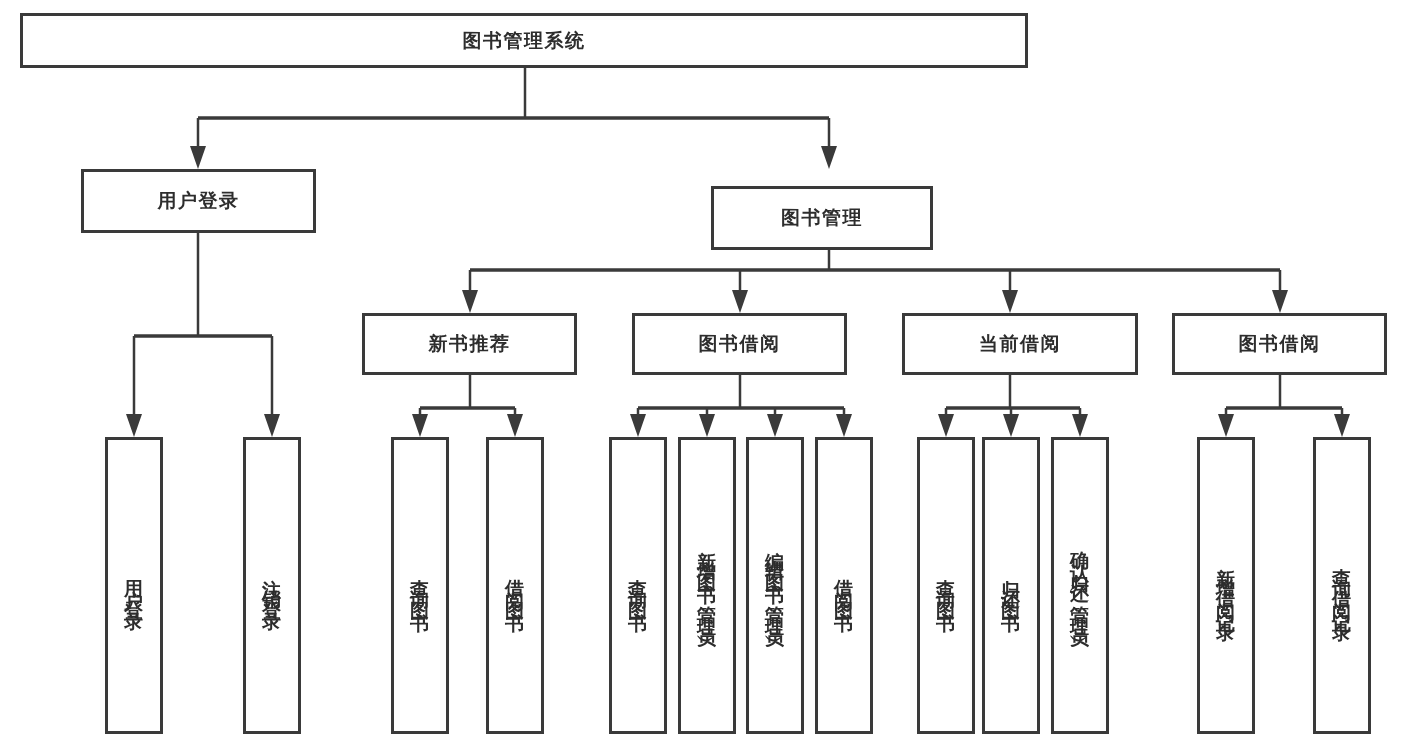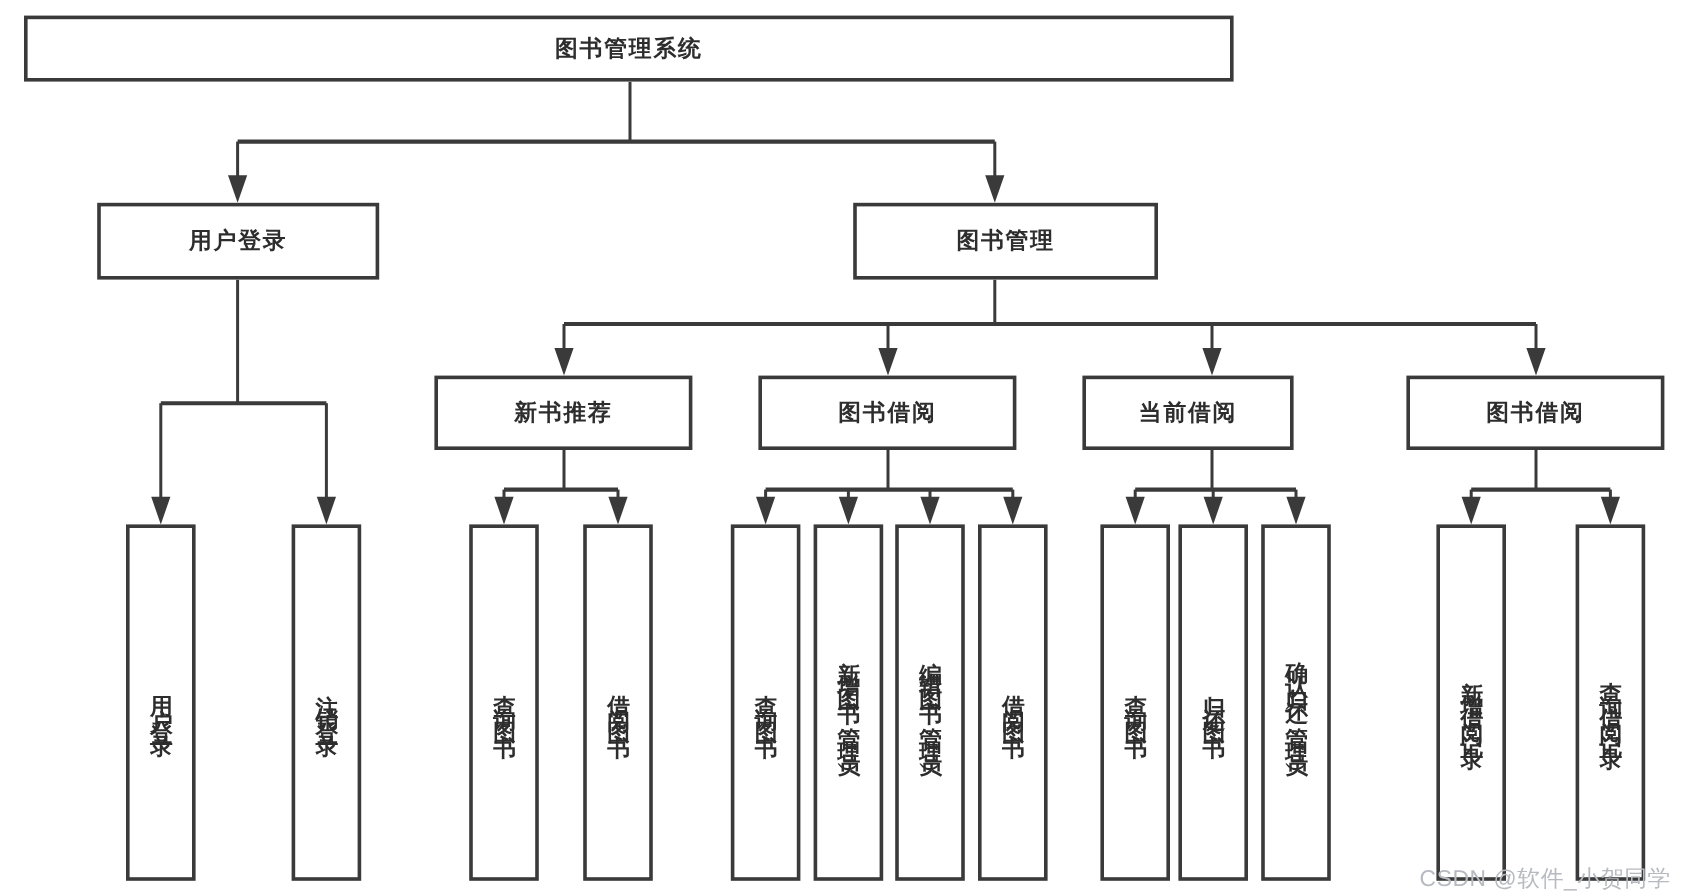--- a/index.html
+++ b/index.html
@@ -123,31 +123,31 @@
     </g>
   </svg>
 
   <div class="node hnode" style="left:20px;top:13px;width:1008px;height:55px;">
     <span class="label">图书管理系统</span>
   </div>
 
   <div class="node hnode" style="left:81px;top:169px;width:235px;height:64px;">
     <span class="label">用户登录</span>
   </div>
-  <div class="node hnode" style="left:711px;top:169px;width:254px;height:64px;">
+  <div class="node hnode" style="left:711px;top:186px;width:222px;height:64px;">
     <span class="label">图书管理</span>
   </div>
 
   <div class="node hnode" style="left:632px;top:313px;width:215px;height:62px;">
     <span class="label">图书借阅</span>
   </div>
   <div class="node hnode" style="left:362px;top:313px;width:215px;height:62px;">
     <span class="label">新书推荐</span>
   </div>
-  <div class="node hnode" style="left:902px;top:313px;width:176px;height:62px;">
+  <div class="node hnode" style="left:902px;top:313px;width:236px;height:62px;">
     <span class="label">当前借阅</span>
   </div>
   <div class="node hnode" style="left:1172px;top:313px;width:215px;height:62px;">
     <span class="label">图书借阅</span>
   </div>
 
   <div class="node vnode" style="left:105px;">
     <span class="vtext">用户登录</span>
   </div>
   <div class="node vnode" style="left:243px;">
@@ -184,15 +184,14 @@
     <span class="vtext">确认归还（管理员）</span>
   </div>
 
   <div class="node vnode" style="left:1197px;">
     <span class="vtext">新增借阅记录</span>
   </div>
   <div class="node vnode" style="left:1313px;">
     <span class="vtext">查询借阅记录</span>
   </div>
 
-  <span class="watermark">CSDN @软件_小贺同学</span>
 
 </div>
 
 </body></html>

